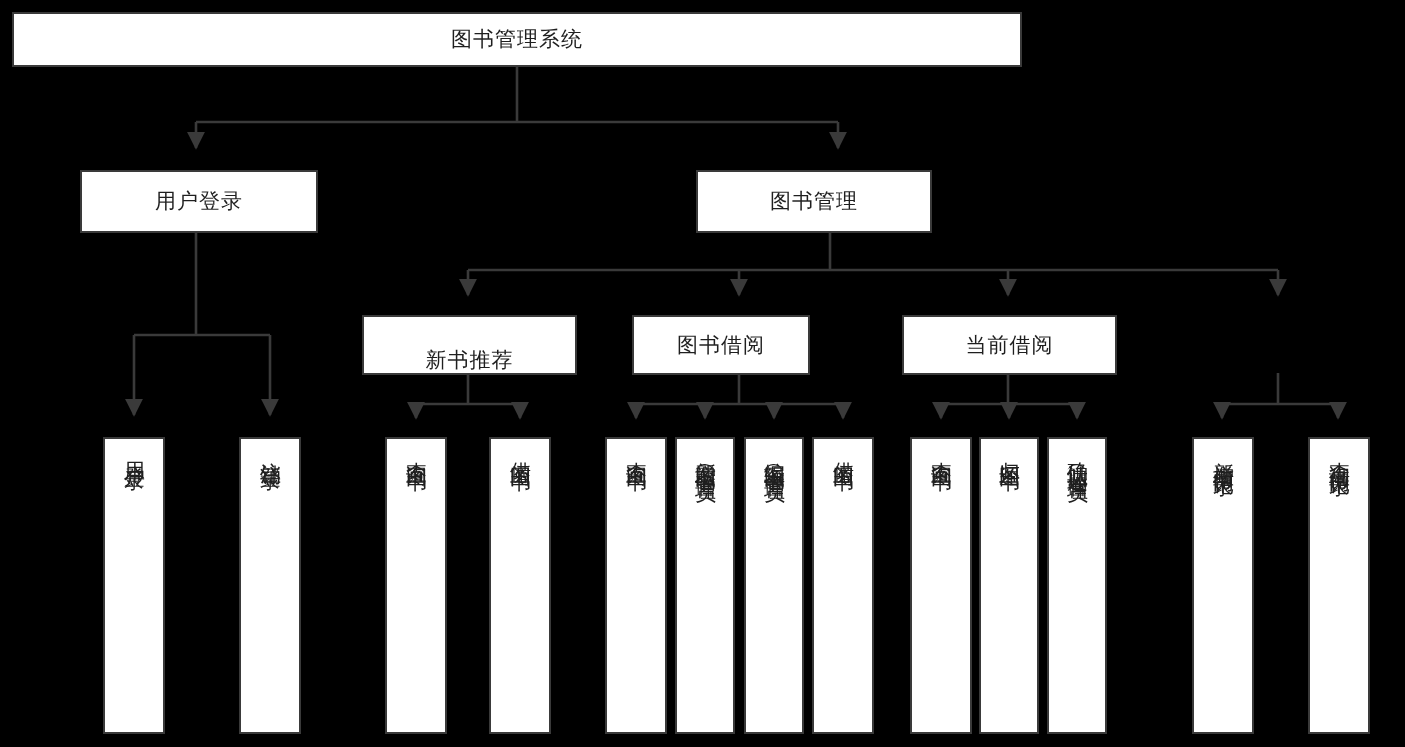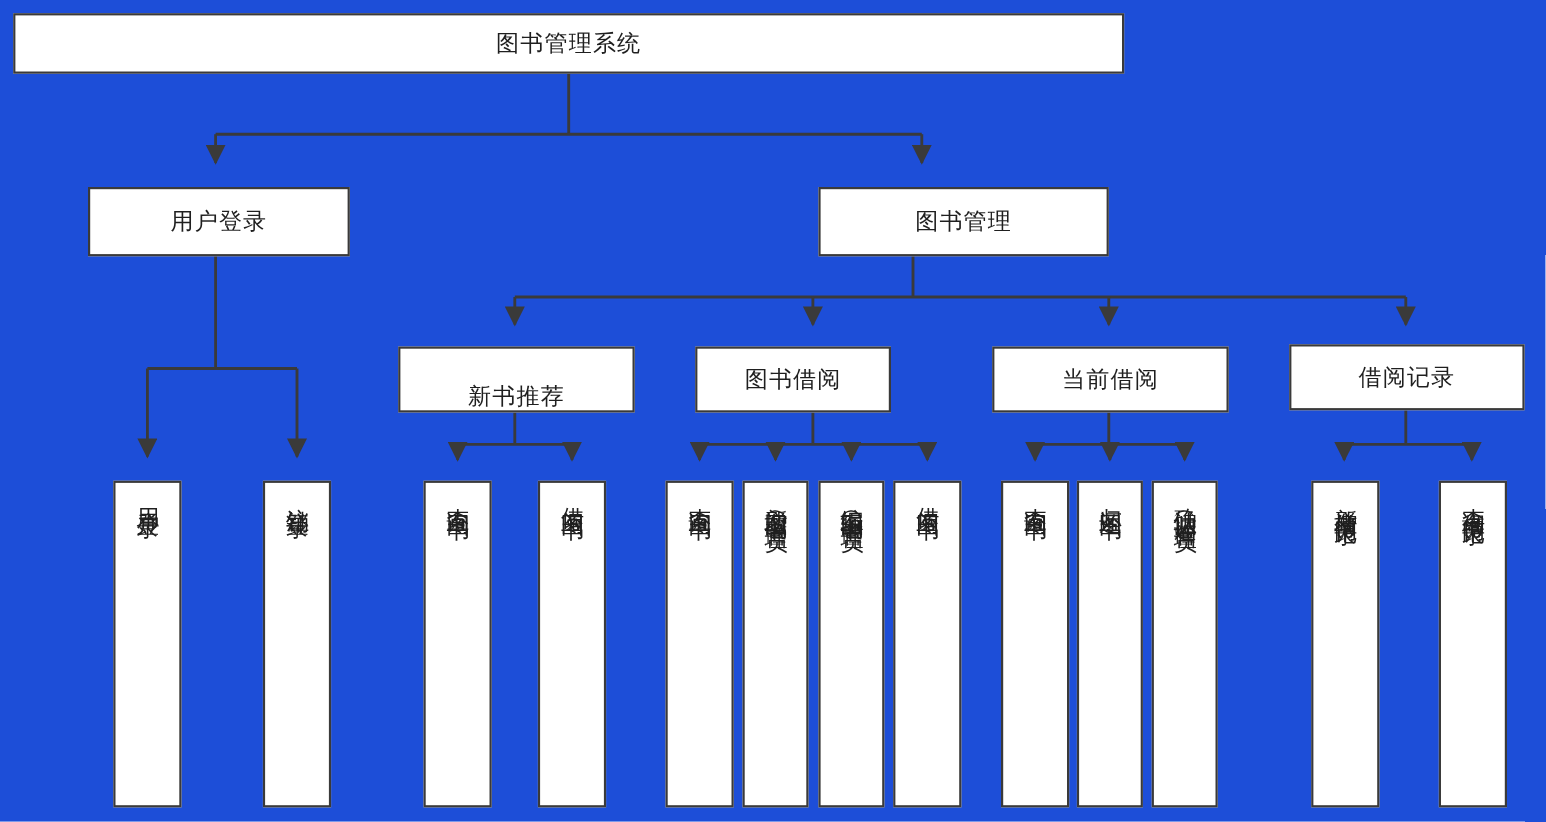--- a/index.html
+++ b/index.html
@@ -8,21 +8,21 @@
     padding: 0;
     background: #ffffff;
   }
   body {
     font-family: "DejaVu Sans", "Liberation Sans", sans-serif;
   }
   #canvas {
     position: relative;
     width: 1405px;
     height: 747px;
-    background: #1d4ed8;
+    background: #000000;
     overflow: hidden;
     font-family: Liberation Serif, serif;
   }
   #edges {
     position: absolute;
     left: 0;
     top: 0;
     width: 1405px;
     height: 747px;
   }
@@ -128,39 +128,36 @@
   </svg>
 
   <div class="node root horiz" style="left:12px; top:12px; width:1010px; height:55px;">
     <span class="label">图书管理系统</span>
   </div>
 
   <div class="node horiz" style="left:80px; top:170px; width:238px; height:63px;">
     <span class="label">用户登录</span>
   </div>
 
-  <div class="node horiz" style="left:744px; top:170px; width:264px; height:63px;">
+  <div class="node horiz" style="left:696px; top:170px; width:236px; height:63px;">
     <span class="label">图书管理</span>
   </div>
 
   <div class="node horiz" style="left:362px; top:315px; width:215px; height:60px;align-items:flex-end;">
     <span class="label">新书推荐</span>
   </div>
 
   <div class="node horiz" style="left:632px; top:315px; width:178px; height:60px;">
     <span class="label">图书借阅</span>
   </div>
 
   <div class="node horiz" style="left:902px; top:315px; width:215px; height:60px;">
     <span class="label">当前借阅</span>
   </div>
 
-  <div class="node horiz" style="left:1172px; top:313px; width:214px; height:60px;">
-    <span class="label">借阅记录</span>
-  </div>
 
   <div class="node vert" style="left:103px; top:437px; width:62px; height:297px;">
     <span class="label">用户登录</span>
   </div>
 
   <div class="node vert" style="left:239px; top:437px; width:62px; height:297px;">
     <span class="label">注销登录</span>
   </div>
 
   <div class="node vert" style="left:385px; top:437px; width:62px; height:297px;">

